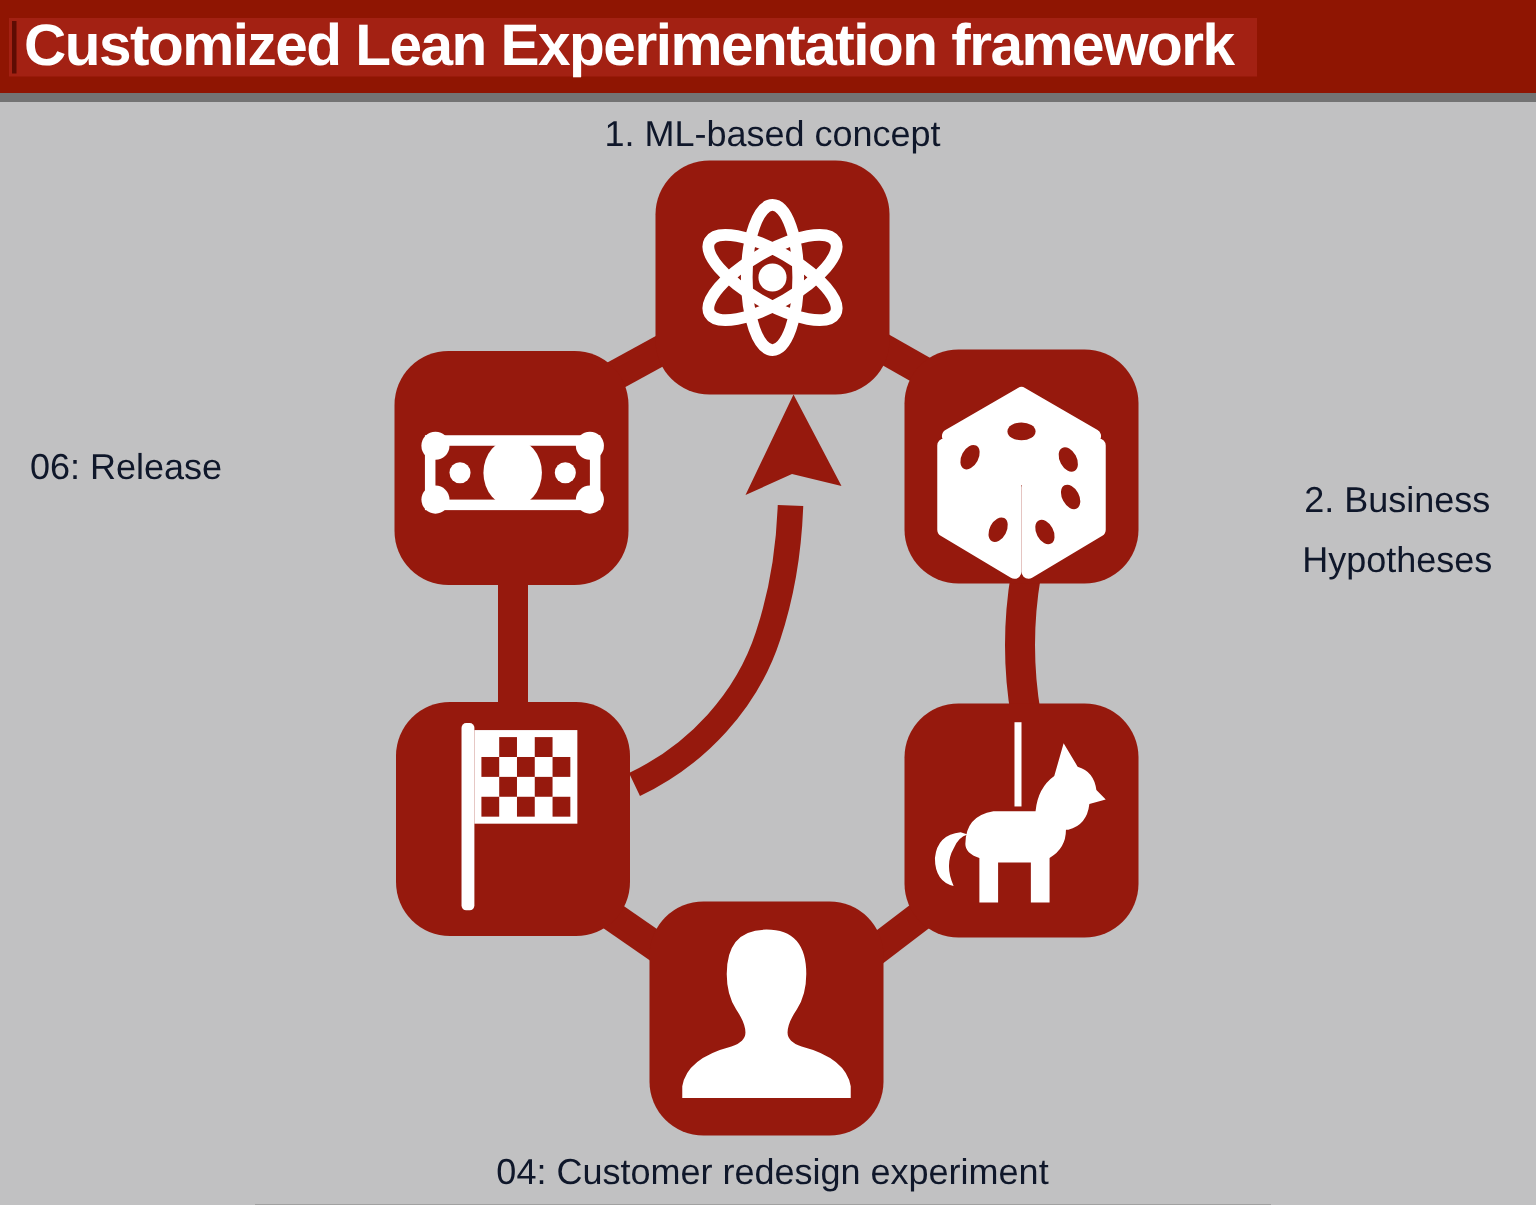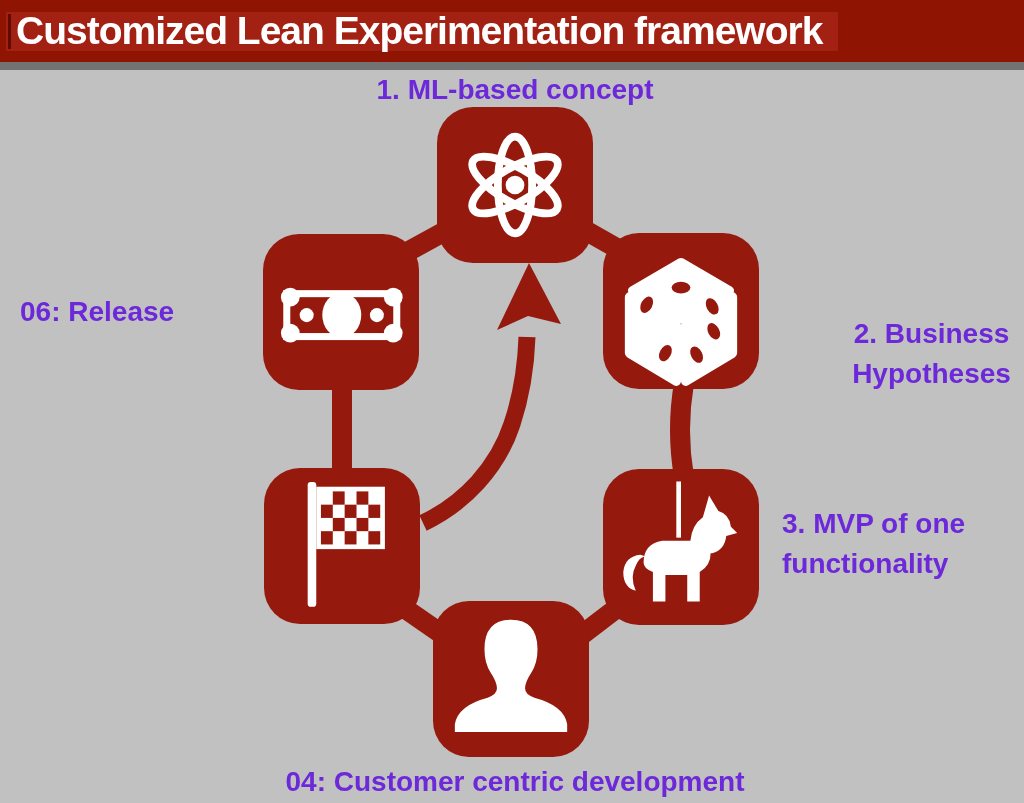--- a/index.html
+++ b/index.html
@@ -3,21 +3,21 @@
 <meta charset="utf-8">
 <style>
   html,body{margin:0;padding:0;background:#888;}
   #canvas{
     position:relative;width:1024px;height:803px;overflow:hidden;
     background:#c1c1c2;
     font-family:"Liberation Sans","DejaVu Sans",sans-serif;
     --red:#96190d;--bar:#8f1502;--band:#a32113;--stripe:#5e0c03;
   }
   
-  #titlebar{position:absolute;left:0;top:0;width:1024px;height:62px;background:var(--bar);border-bottom:8px solid #737373;}
+  #titlebar{position:absolute;left:0;top:0;width:1024px;height:62px;background:var(--bar);border-bottom:6px solid #737373;}
   #titleband{position:absolute;left:6px;top:12px;width:832px;height:39px;background:var(--band);}
   #titlestripe{position:absolute;left:8px;top:14px;width:3px;height:35px;background:var(--stripe);}
   #title{
     position:absolute;left:16px;top:9px;width:990px;
     color:#fff;font-size:39px;font-weight:bold;letter-spacing:-1px;white-space:nowrap;
   }
   
   #links{position:absolute;left:0;top:0;z-index:1;}
   
   .node{
@@ -25,21 +25,21 @@
     background:var(--red);z-index:2;
   }
   .node svg{position:absolute;left:0;top:0;width:156px;height:156px;}
   #node1{left:437px;top:107px;}
   #node2{left:603px;top:233px;}
   #node3{left:603px;top:469px;}
   #node4{left:433px;top:601px;}
   #node5{left:264px;top:468px;}
   #node6{left:263px;top:234px;}
   
-  .lbl{position:absolute;z-index:3;color:#6d28d9;font-weight:bold;font-size:28px;line-height:40px;}
+  .lbl{position:absolute;z-index:3;color:#0f172a;font-weight:normal;font-size:24px;line-height:40px;}
   #lbl1{left:330px;top:70px;width:370px;text-align:center;}
   #lbl2{left:829px;top:274px;width:205px;text-align:center;margin-top:40px;}
   #lbl3{left:782px;top:504px;width:220px;text-align:left;}
   #lbl4{left:180px;top:762px;width:670px;text-align:center;}
   #lbl5{left:10px;top:486px;width:255px;text-align:left;}
   #lbl6{left:20px;top:292px;width:260px;text-align:left;}
 </style>
 </head>
 <body>
 
@@ -143,17 +143,16 @@
           <circle cx="83.5" cy="63.5" r="6"></circle>
         <ellipse cx="50.5" cy="52" rx="12.5" ry="14.5"></ellipse>
         <circle cx="28" cy="52" r="4.5"></circle>
           <circle cx="73" cy="52" r="4.5"></circle>
       </g>
     </svg>
   </div>
 
   <div class="lbl" id="lbl1">1. ML-based concept</div>
   <div class="lbl" id="lbl2">2. Business Hypotheses</div>
-  <div class="lbl" id="lbl3">3. MVP of one functionality</div>
-  <div class="lbl" id="lbl4">04: Customer centric development</div>
+  <div class="lbl" id="lbl4">04: Customer redesign experiment</div>
   <div class="lbl" id="lbl6">06: Release</div>
 
 </div>
 
 </body></html>

